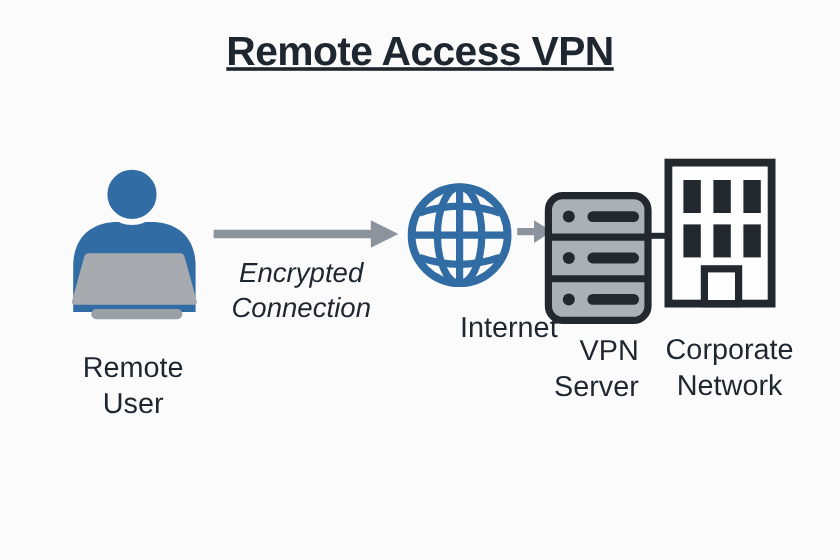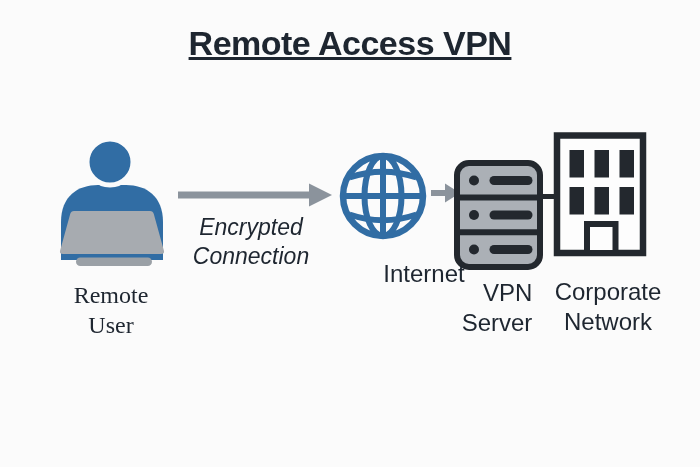--- a/index.html
+++ b/index.html
@@ -121,21 +121,21 @@
       <rect class="building-window" x="569.5" y="150" width="14.5" height="27.5"></rect>
       <rect class="building-window" x="594.5" y="150" width="14.5" height="27.5"></rect>
       <rect class="building-window" x="619.5" y="150" width="14.5" height="27.5"></rect>
       <rect class="building-window" x="569.5" y="187" width="14.5" height="27.5"></rect>
       <rect class="building-window" x="594.5" y="187" width="14.5" height="27.5"></rect>
       <rect class="building-window" x="619.5" y="187" width="14.5" height="27.5"></rect>
       <rect class="building-door" x="587" y="224" width="28.5" height="29"></rect>
     </g>
   </svg>
 
-  <div class="node-label" style="left:111px;top:280px;font-family:Liberation Serif, serif;">Remote
+  <div class="node-label" style="left:111px;top:292px;">Remote
 User</div>
   <div class="node-label" style="left:384px;top:259px;margin-left:40px;">Internet</div>
   <div class="node-label" style="left:497px;top:278px;text-align:right;">VPN
 Server</div>
   <div class="node-label" style="left:608px;top:277px;">Corporate
 Network</div>
 
   <div class="conn-label" style="left:251px;top:213px;">Encrypted
 Connection</div>
 

